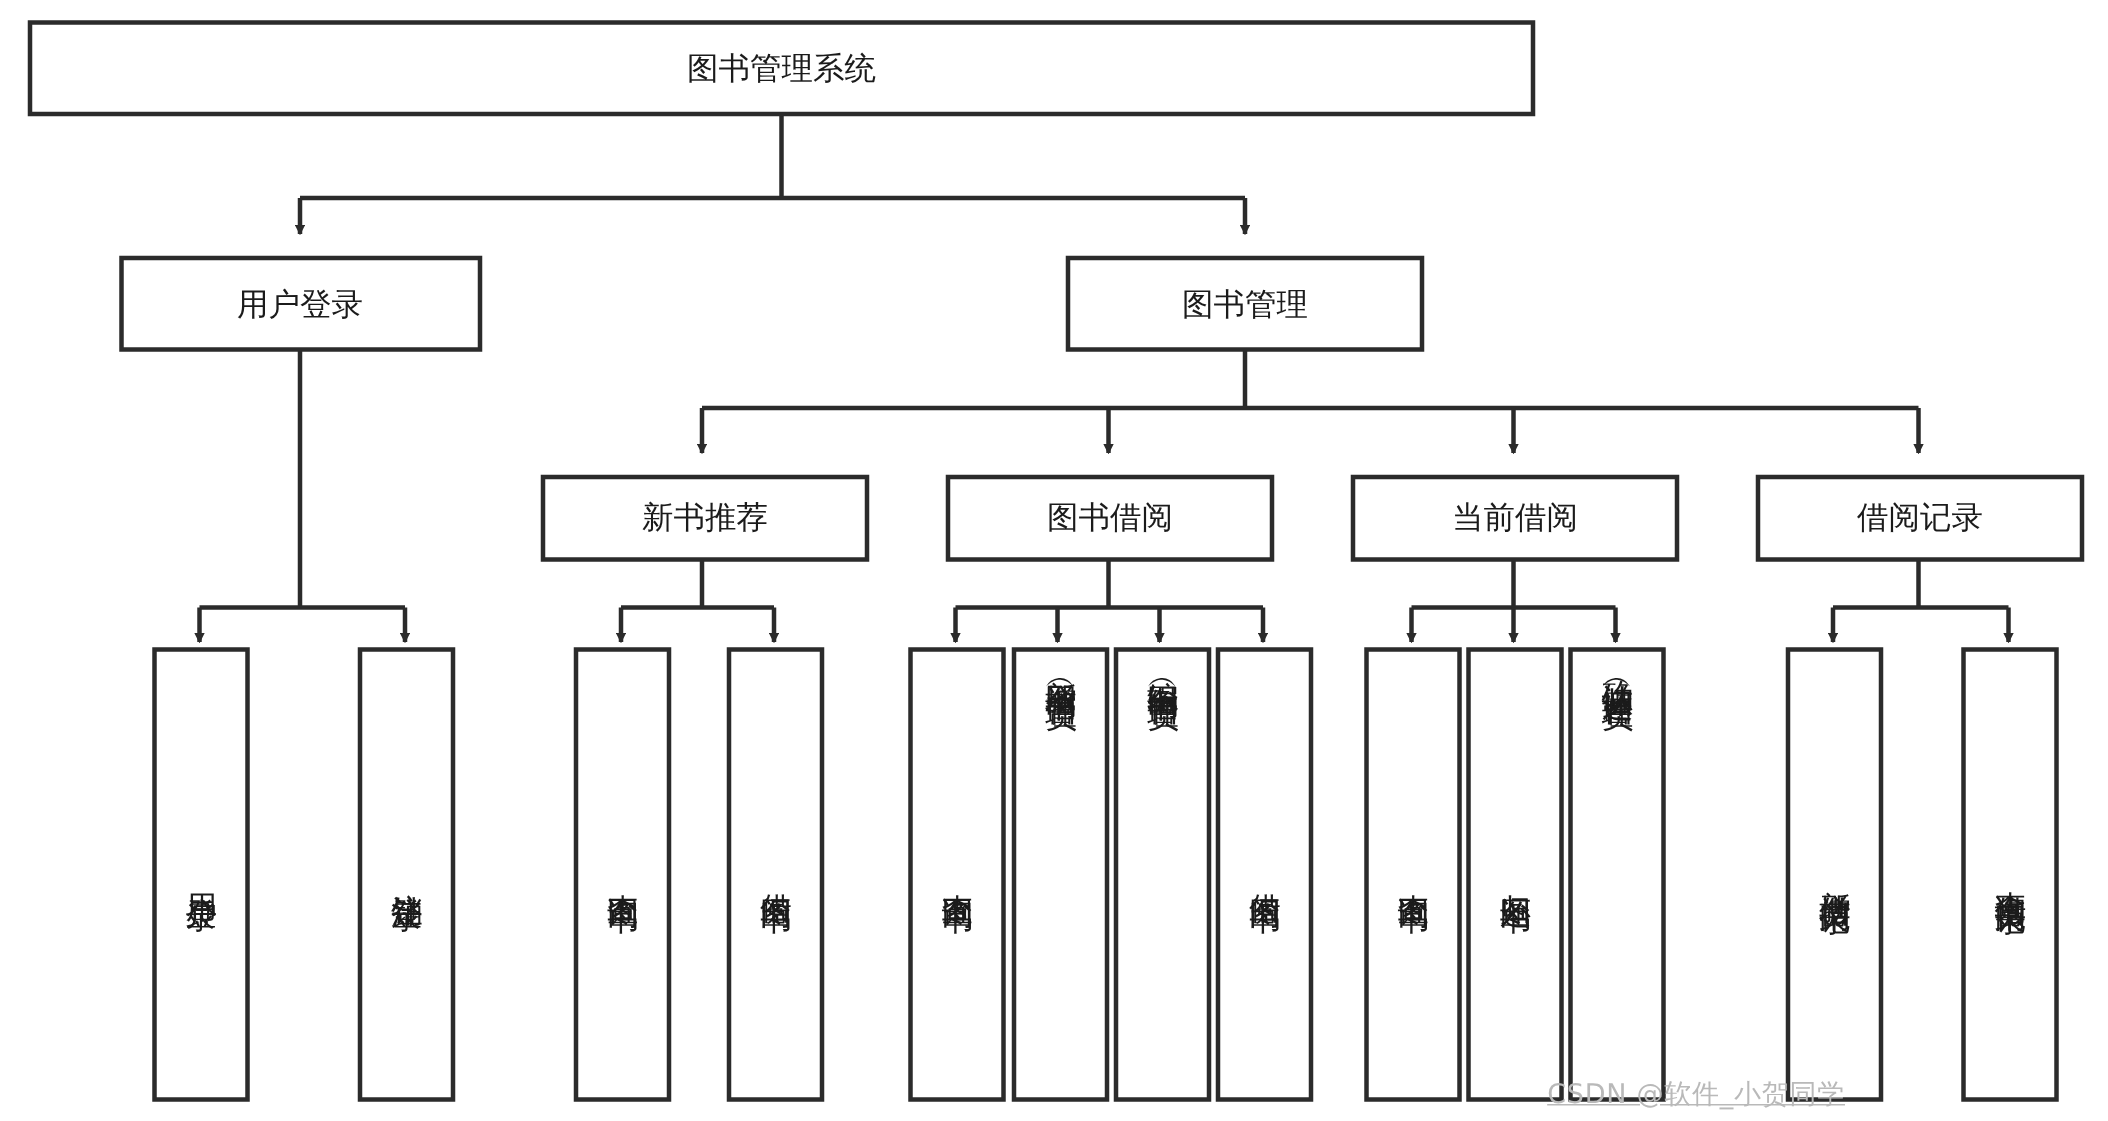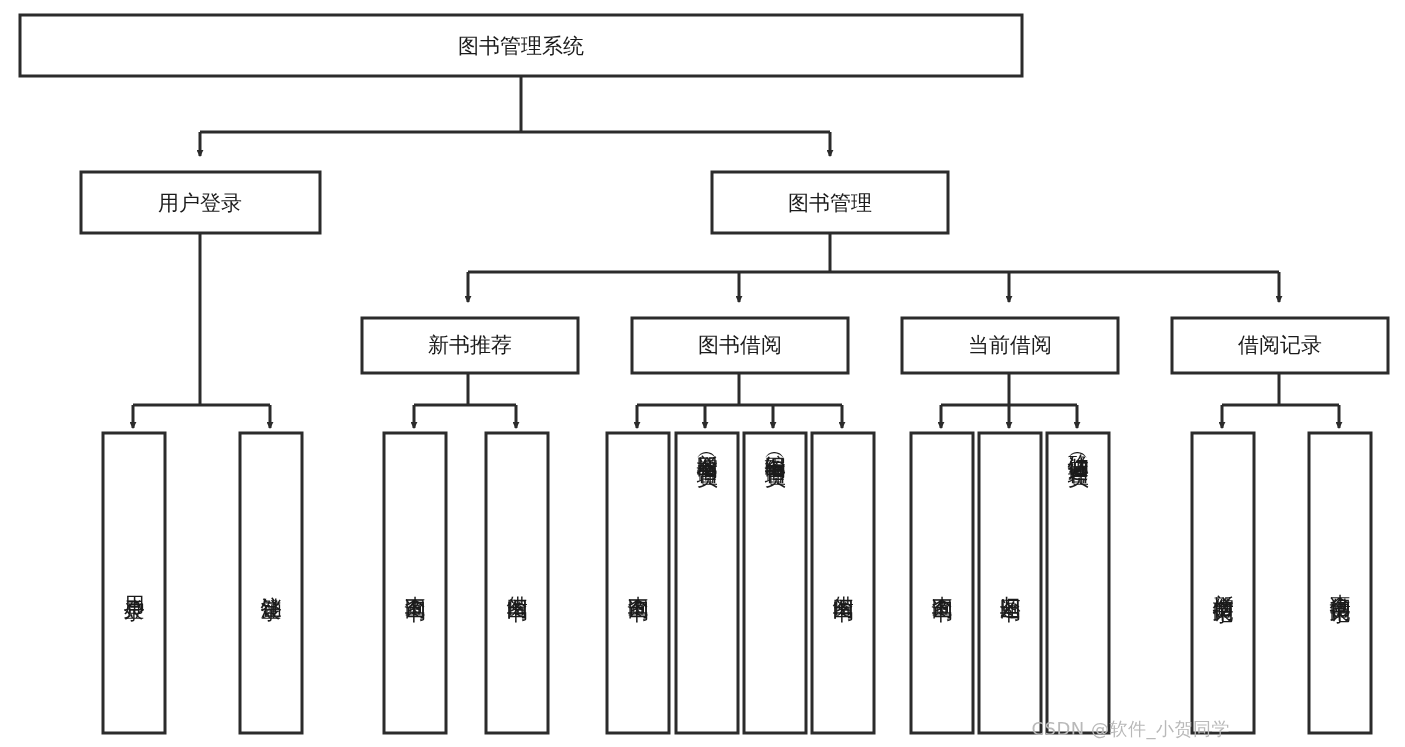--- a/index.html
+++ b/index.html
@@ -75,20 +75,21 @@
   .watermark {
     position: absolute;
     right: 8px;
     bottom: 6px;
     font-family: "DejaVu Sans", "Liberation Sans", sans-serif;
     font-size: 18px;
     color: #b9b9b9;
     letter-spacing: 0.5px;
     white-space: nowrap;
     user-select: none;
+    text-decoration: underline;
   }
 </style>
 </head>
 <body>
 
 <div id="diagram-root">
 
   <svg id="flow" viewBox="0 0 1405 747">
     <defs>
       <marker id="arrow" viewBox="0 0 12 12" refX="10.5" refY="6" markerWidth="7" markerHeight="7" orient="auto-start-reverse" markerUnits="userSpaceOnUse">

